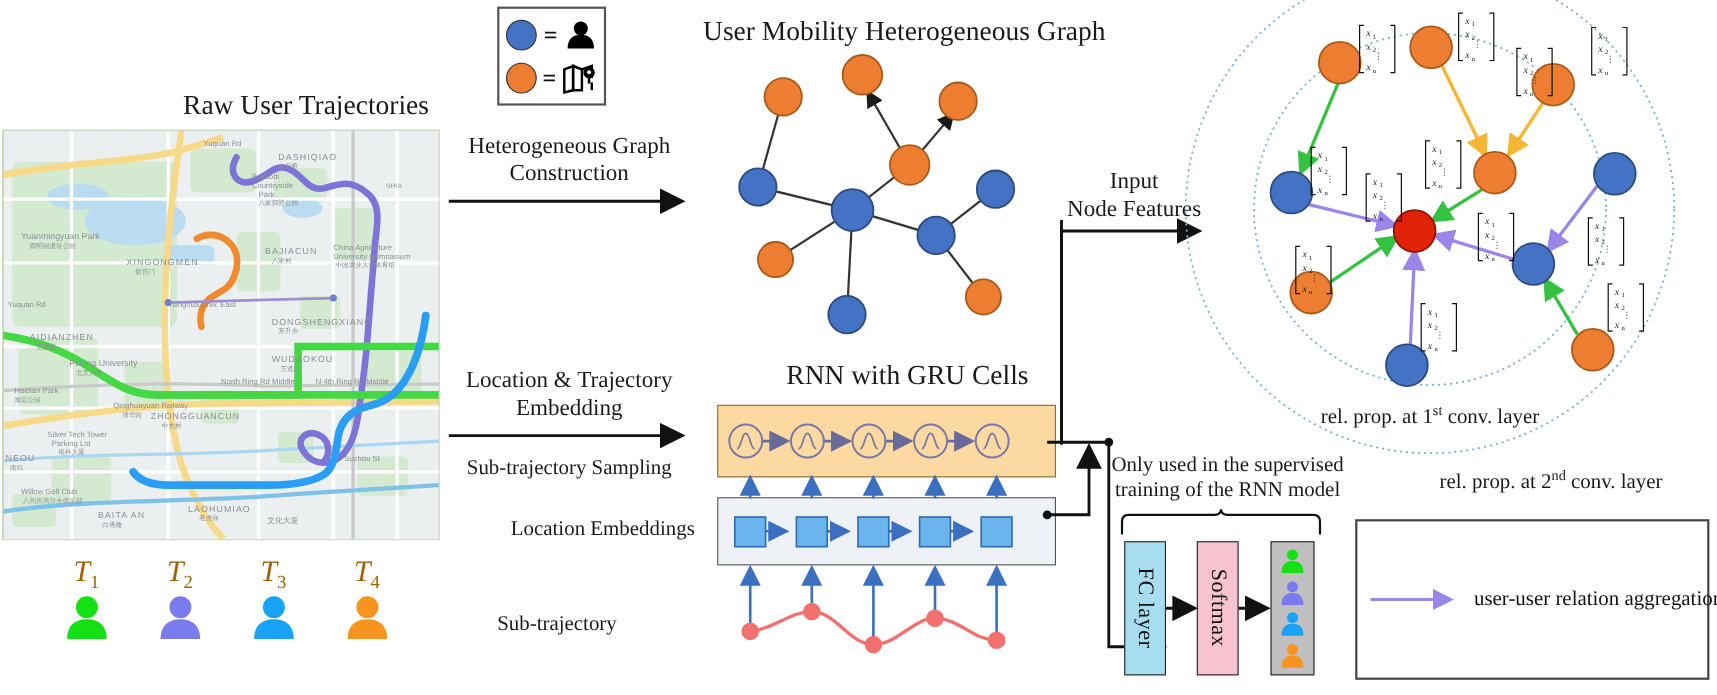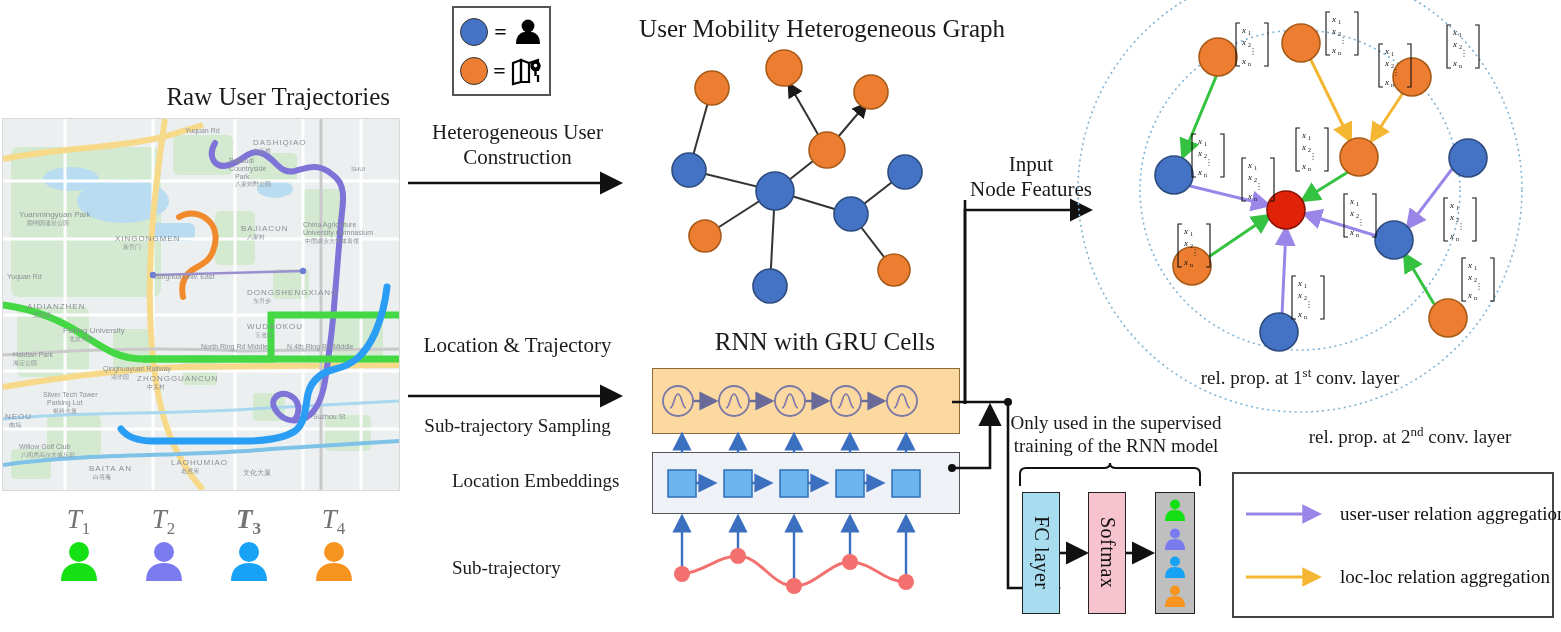--- a/index.html
+++ b/index.html
@@ -20,21 +20,21 @@
   #map-figure{left:2px;top:118px;width:396px;height:371px;border:1px solid #d9d9d9;overflow:hidden;background:#84cc16;}
 
   
   #node-key{left:452px;top:6px;width:99px;height:90px;border:2px solid #555;background:#fff;
             box-sizing:border-box;display:flex;flex-direction:column;justify-content:space-around;padding:4px 6px;}
   .key-row{display:flex;align-items:center;justify-content:space-between;height:38px;}
   .key-dot{width:26px;height:26px;border-radius:50%;border:1.5px solid #333;flex:0 0 auto;}
   .key-eq{font-size:22px;font-weight:700;line-height:1;color:#111;}
 
   
-  .tlab{font-family:"Liberation Serif",serif;font-style:italic;font-size:27px;color:#737373;text-align:center;}
+  .tlab{font-family:"Liberation Serif",serif;font-style:italic;font-size:27px;color:#a16207;text-align:center;}
   .tlab sub{font-size:17px;font-style:normal;}
 
   
   #gru-band{left:652px;top:368px;width:308px;height:66px;background:#fbd9a0;border:1.5px solid #8a6a3a;box-sizing:border-box;}
   #emb-band{left:652px;top:452px;width:308px;height:62px;background:#eef1f6;border:1.5px solid #555;box-sizing:border-box;}
 
   
   .vbox{border:1.5px solid #222;box-sizing:border-box;display:flex;align-items:center;justify-content:center;}
   #fc-box{left:1022px;top:492px;width:38px;height:122px;background:#a8dcef;}
   #sm-box{left:1088px;top:492px;width:38px;height:122px;background:#f6c3ce;}
@@ -190,21 +190,21 @@
       <path d="M4 42 C4 29 12 24 22 24 C32 24 40 29 40 42 Z" fill="#14e014"></path>
     </svg>
   </div>
   <div style="text-align:center;">
     <div class="tlab"><span>T</span><sub>2</sub></div>
     <svg width="44" height="44" viewBox="0 0 44 44">
       <circle cx="22" cy="13" r="10" fill="#7b7bf0"></circle>
       <path d="M4 42 C4 29 12 24 22 24 C32 24 40 29 40 42 Z" fill="#7b7bf0"></path>
     </svg>
   </div>
-  <div style="text-align:center;font-weight:bold;">
+  <div style="text-align:center;">
     <div class="tlab"><span>T</span><sub>3</sub></div>
     <svg width="44" height="44" viewBox="0 0 44 44">
       <circle cx="22" cy="13" r="10" fill="#17a2f5"></circle>
       <path d="M4 42 C4 29 12 24 22 24 C32 24 40 29 40 42 Z" fill="#17a2f5"></path>
     </svg>
   </div>
   <div style="text-align:center;">
     <div class="tlab"><span>T</span><sub>4</sub></div>
     <svg width="44" height="44" viewBox="0 0 44 44">
       <circle cx="22" cy="13" r="10" fill="#f79420"></circle>
@@ -231,41 +231,42 @@
       <path d="M18 6 L27 3 L27 14" fill="none" stroke="#000" stroke-width="2.2"></path>
       <path d="M27 25 L27 18" fill="none" stroke="#000" stroke-width="2.2"></path>
       <circle cx="24.5" cy="9" r="5.2" fill="#000"></circle>
       <path d="M24.5 12 L24.5 19" stroke="#000" stroke-width="2.4"></path>
       <circle cx="24.5" cy="8.6" r="1.8" fill="#fff"></circle>
     </svg>
   </div>
 </div>
 
 <div class="abs lbl" style="left:405px;top:120px;width:225px;">
-  <div>Heterogeneous User</div>
+  <div>Heterogeneous Graph</div>
   <div>Construction</div>
 </div>
 <svg class="abs" style="left:406px;top:174px;" width="224" height="18">
   <defs>
       <marker id="ar-blk" markerWidth="9" markerHeight="9" refX="7" refY="4.5" orient="auto">
     <path d="M0 0 L9 4.5 L0 9 Z" fill="#111"></path>
       </marker>
     </defs>
   <line x1="2" y1="9" x2="212" y2="9" stroke="#111" stroke-width="2.6" marker-end="url(#ar-blk)"></line>
 </svg>
 
 <div class="abs lbl" style="left:405px;top:333px;width:225px;">
   <div>Location &amp; Trajectory</div>
+  <div>Embedding</div>
 </div>
 <svg class="abs" style="left:406px;top:387px;" width="224" height="18">
   <line x1="2" y1="9" x2="212" y2="9" stroke="#111" stroke-width="2.6" marker-end="url(#ar-blk)"></line>
 </svg>
 <div class="abs lbl-sm" style="left:400px;top:415px;width:235px;">Sub-trajectory Sampling</div>
 
-<div class="abs lbl-sm" style="left:452px;top:470px;width:192px;text-align:left;">Location Embeddings</div>
+<div class="abs lbl-sm" style="left:452px;top:470px;width:192px;text-align:center;">Location Embeddings</div>
 <div class="abs lbl-sm" style="left:452px;top:557px;width:192px;text-align:left;">Sub-trajectory</div>
 
 <div class="abs ttl" style="left:615px;top:14px;width:390px;">User Mobility Heterogeneous Graph</div>
 
 <svg class="abs" style="left:650px;top:40px;" width="310" height="280" viewBox="650 40 310 280">
   <defs>
     <marker id="ar-g" markerWidth="8" markerHeight="8" refX="6.5" refY="4" orient="auto">
       <path d="M0 0 L8 4 L0 8 Z" fill="#1a1a1a"></path>
       </marker>
   </defs>
@@ -656,24 +657,13 @@
     <svg width="86" height="14">
       <defs>
           <marker id="lg1" markerWidth="7" markerHeight="7" refX="5.6" refY="3.5" orient="auto">
         <path d="M0 0 L7 3.5 L0 7 Z" fill="#9a86e8"></path>
           </marker>
         </defs>
       <line x1="2" y1="7" x2="74" y2="7" stroke="#9a86e8" stroke-width="2.8" marker-end="url(#lg1)"></line>
     </svg>
     <span class="rel-txt">user-user relation aggregation</span>
   </div>
-  <div class="rel-row">
-    <svg width="86" height="14">
-      <defs>
-          <marker id="lg3" markerWidth="7" markerHeight="7" refX="5.6" refY="3.5" orient="auto">
-        <path d="M0 0 L7 3.5 L0 7 Z" fill="#f5b731"></path>
-          </marker>
-        </defs>
-      <line x1="2" y1="7" x2="74" y2="7" stroke="#f5b731" stroke-width="2.8" marker-end="url(#lg3)"></line>
-    </svg>
-    <span class="rel-txt">loc-loc relation aggregation</span>
-  </div>
 </div>
 
 </body></html>

